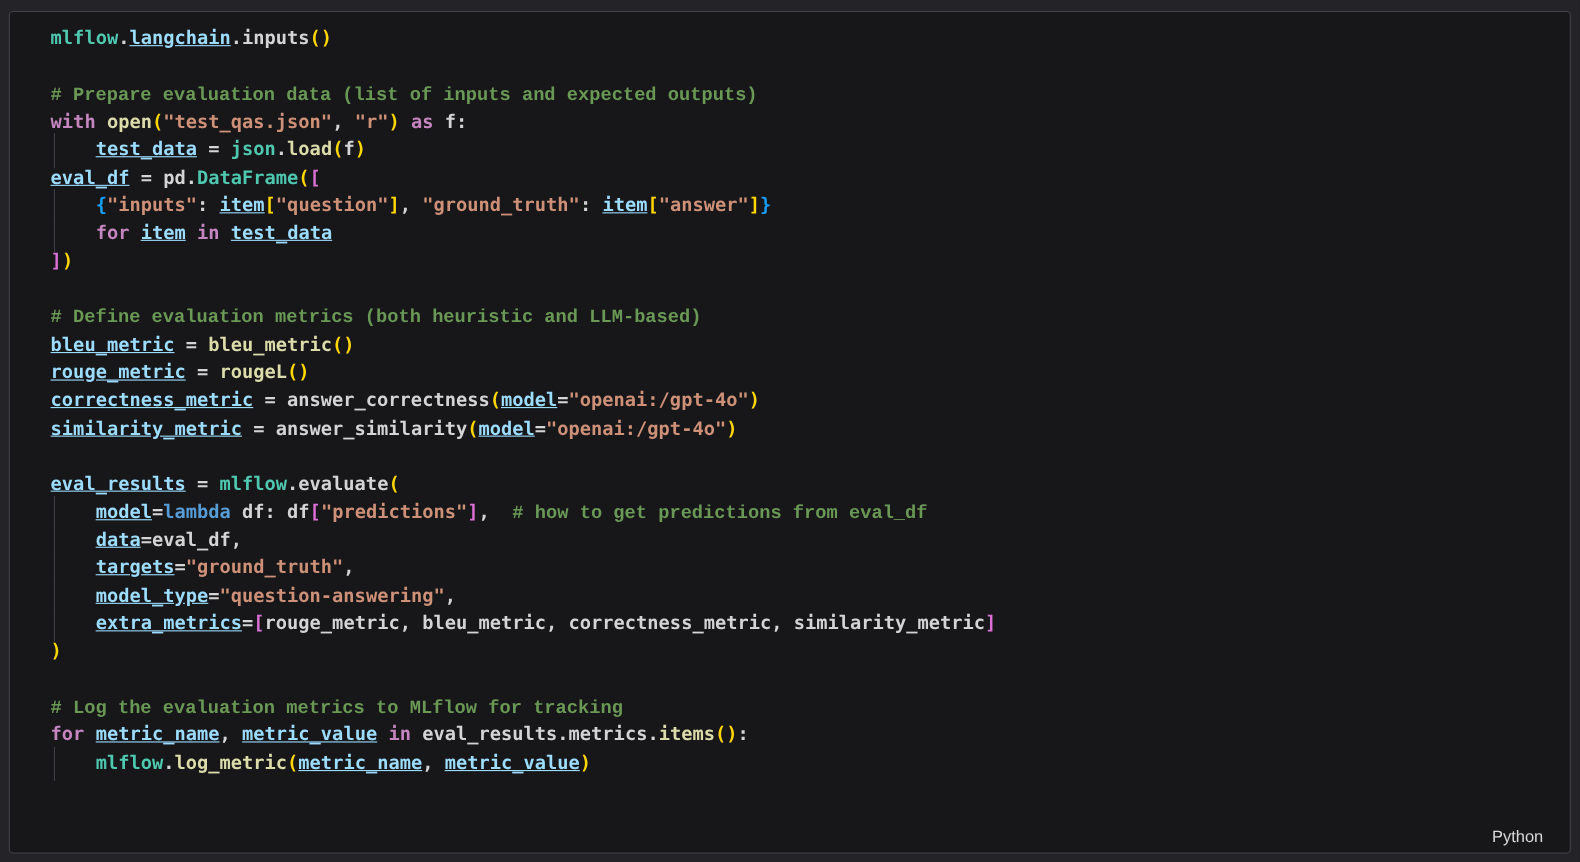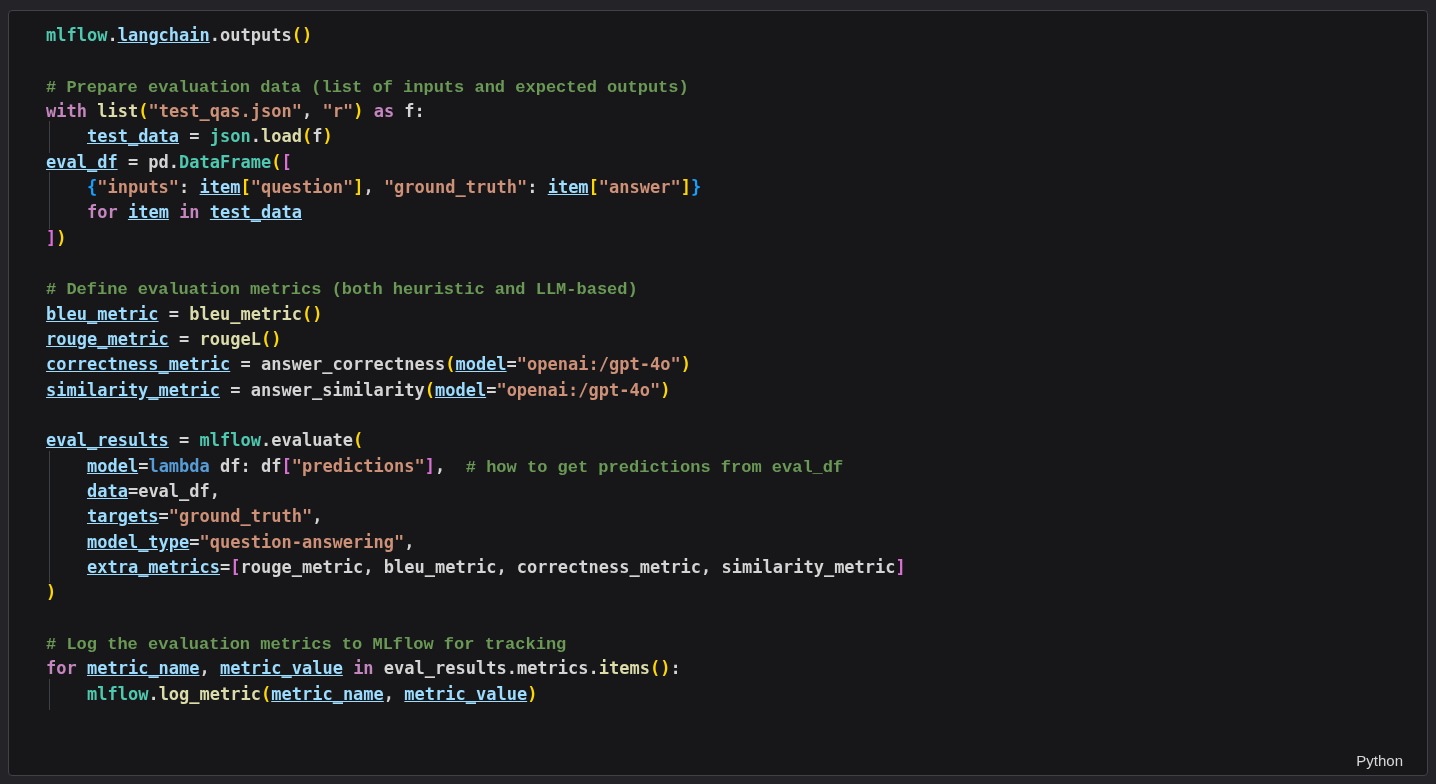--- a/index.html
+++ b/index.html
@@ -64,24 +64,24 @@
     font-family: "Liberation Sans", sans-serif;
     font-size: 15px;
     color: #d8d8d8;
   }
 </style>
 </head>
 <body>
 
 <div class="panel">
   <div class="code">
-      <div class="code-line"><span class="t-mod">mlflow</span><span class="t-pl">.</span><span class="t-var">langchain</span><span class="t-pl">.</span><span class="t-pl">outputs</span><span class="t-b1">()</span></div>
+      <div class="code-line"><span class="t-mod">mlflow</span><span class="t-pl">.</span><span class="t-var">langchain</span><span class="t-pl">.</span><span class="t-pl">inputs</span><span class="t-b1">()</span></div>
       <div class="code-line"></div>
       <div class="code-line"><span class="t-com"># Prepare evaluation data (list of inputs and expected outputs)</span></div>
-      <div class="code-line"><span class="t-kw">with</span><span class="t-pl"> </span><span class="t-fn">list</span><span class="t-b1">(</span><span class="t-str">"test_qas.json"</span><span class="t-pl">, </span><span class="t-str">"r"</span><span class="t-b1">)</span><span class="t-pl"> </span><span class="t-kw">as</span><span class="t-pl"> f:</span></div>
+      <div class="code-line"><span class="t-kw">with</span><span class="t-pl"> </span><span class="t-fn">open</span><span class="t-b1">(</span><span class="t-str">"test_qas.json"</span><span class="t-pl">, </span><span class="t-str">"r"</span><span class="t-b1">)</span><span class="t-pl"> </span><span class="t-kw">as</span><span class="t-pl"> f:</span></div>
       <div class="code-line guide"><span class="t-pl">    </span><span class="t-var">test_data</span><span class="t-pl"> = </span><span class="t-mod">json</span><span class="t-pl">.</span><span class="t-fn">load</span><span class="t-b1">(</span><span class="t-pl">f</span><span class="t-b1">)</span></div>
       <div class="code-line"><span class="t-var">eval_df</span><span class="t-pl"> = pd.</span><span class="t-mod">DataFrame</span><span class="t-b1">(</span><span class="t-b2">[</span></div>
       <div class="code-line guide"><span class="t-pl">    </span><span class="t-b3">{</span><span class="t-str">"inputs"</span><span class="t-pl">: </span><span class="t-var">item</span><span class="t-b1">[</span><span class="t-str">"question"</span><span class="t-b1">]</span><span class="t-pl">, </span><span class="t-str">"ground_truth"</span><span class="t-pl">: </span><span class="t-var">item</span><span class="t-b1">[</span><span class="t-str">"answer"</span><span class="t-b1">]</span><span class="t-b3">}</span></div>
       <div class="code-line guide"><span class="t-pl">    </span><span class="t-kw">for</span><span class="t-pl"> </span><span class="t-var">item</span><span class="t-pl"> </span><span class="t-kw">in</span><span class="t-pl"> </span><span class="t-var">test_data</span></div>
       <div class="code-line"><span class="t-b2">]</span><span class="t-b1">)</span></div>
       <div class="code-line"></div>
       <div class="code-line"><span class="t-com"># Define evaluation metrics (both heuristic and LLM-based)</span></div>
       <div class="code-line"><span class="t-var">bleu_metric</span><span class="t-pl"> = </span><span class="t-fn">bleu_metric</span><span class="t-b1">()</span></div>
       <div class="code-line"><span class="t-var">rouge_metric</span><span class="t-pl"> = </span><span class="t-fn">rougeL</span><span class="t-b1">()</span></div>
       <div class="code-line"><span class="t-var">correctness_metric</span><span class="t-pl"> = answer_correctness</span><span class="t-b1">(</span><span class="t-var">model</span><span class="t-pl">=</span><span class="t-str">"openai:/gpt-4o"</span><span class="t-b1">)</span></div>

